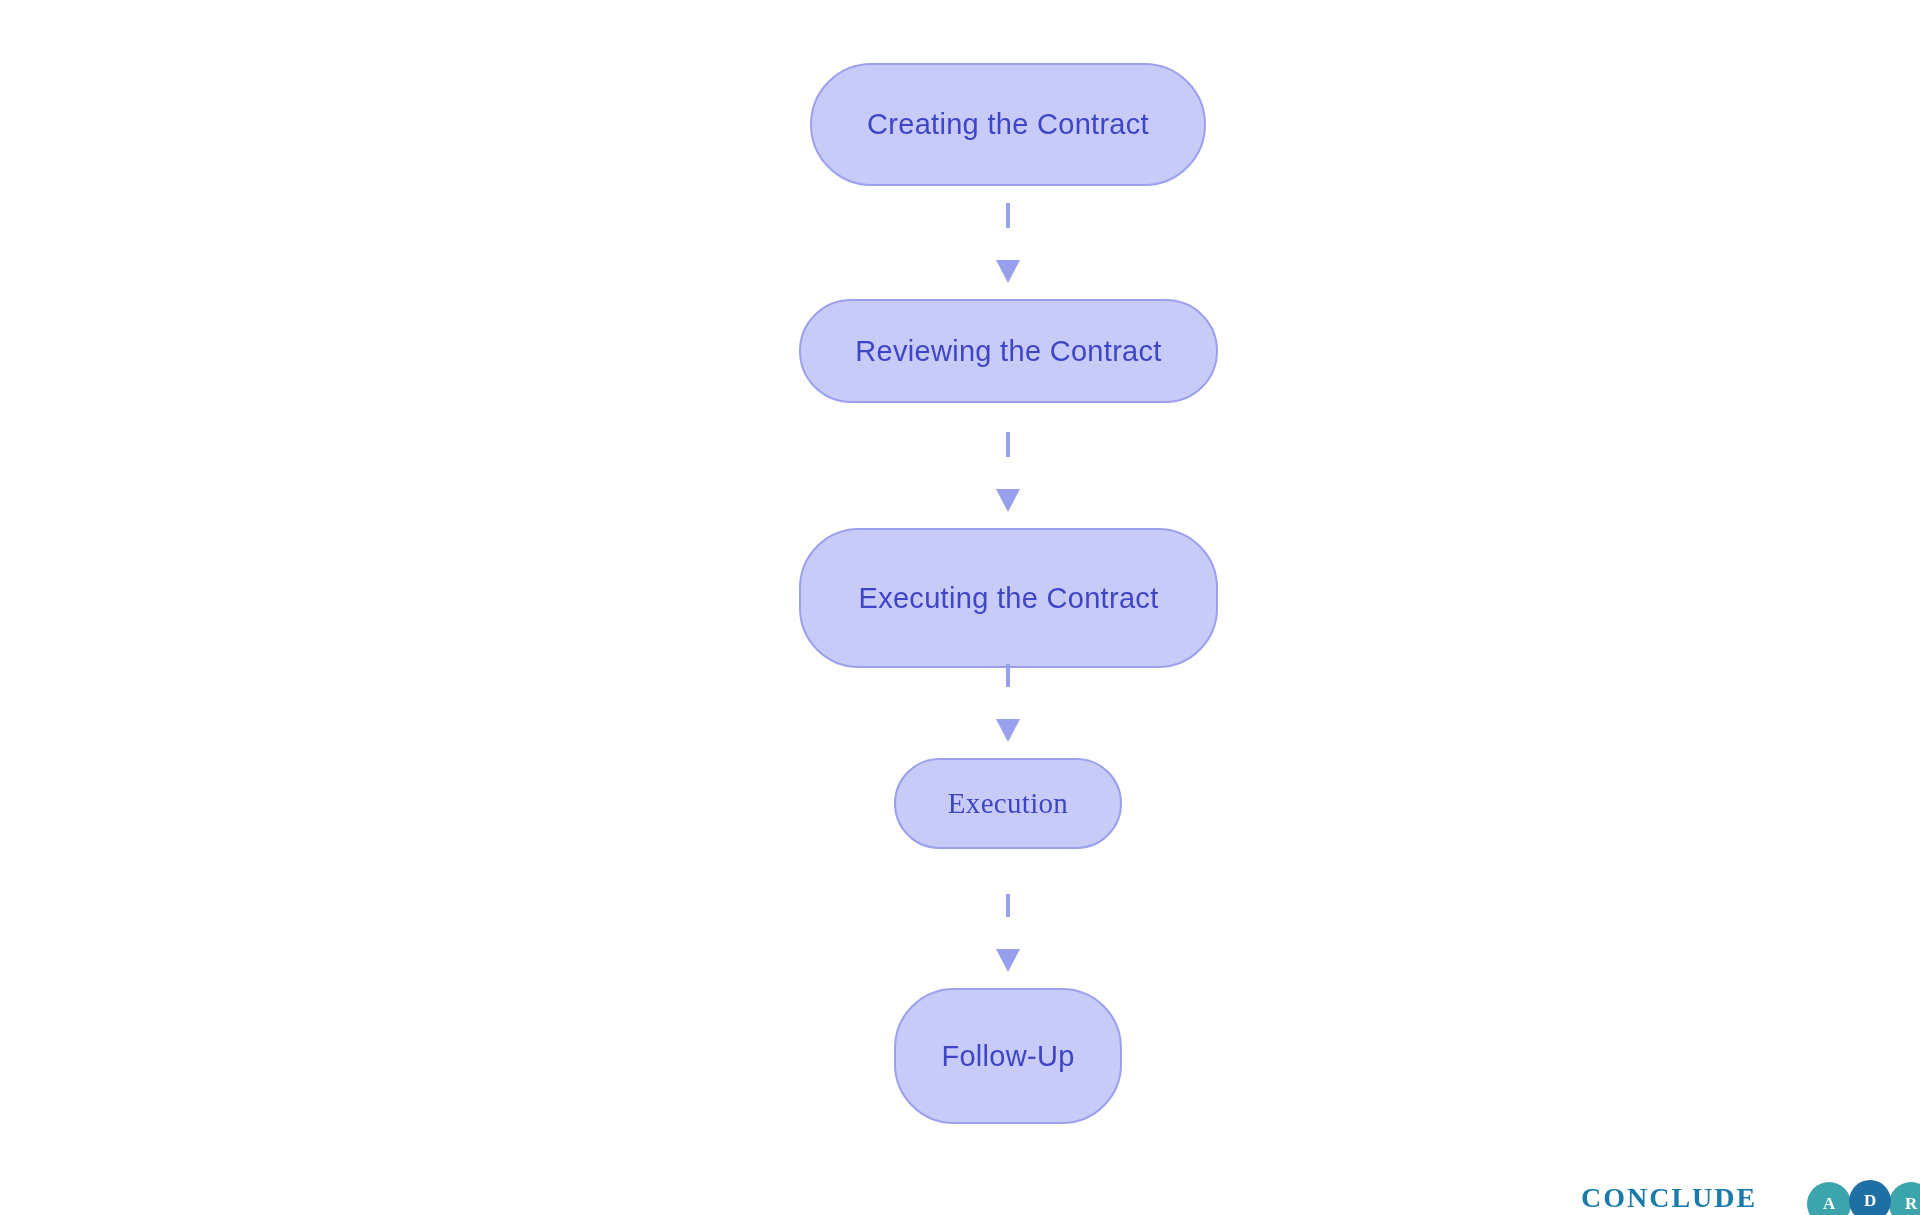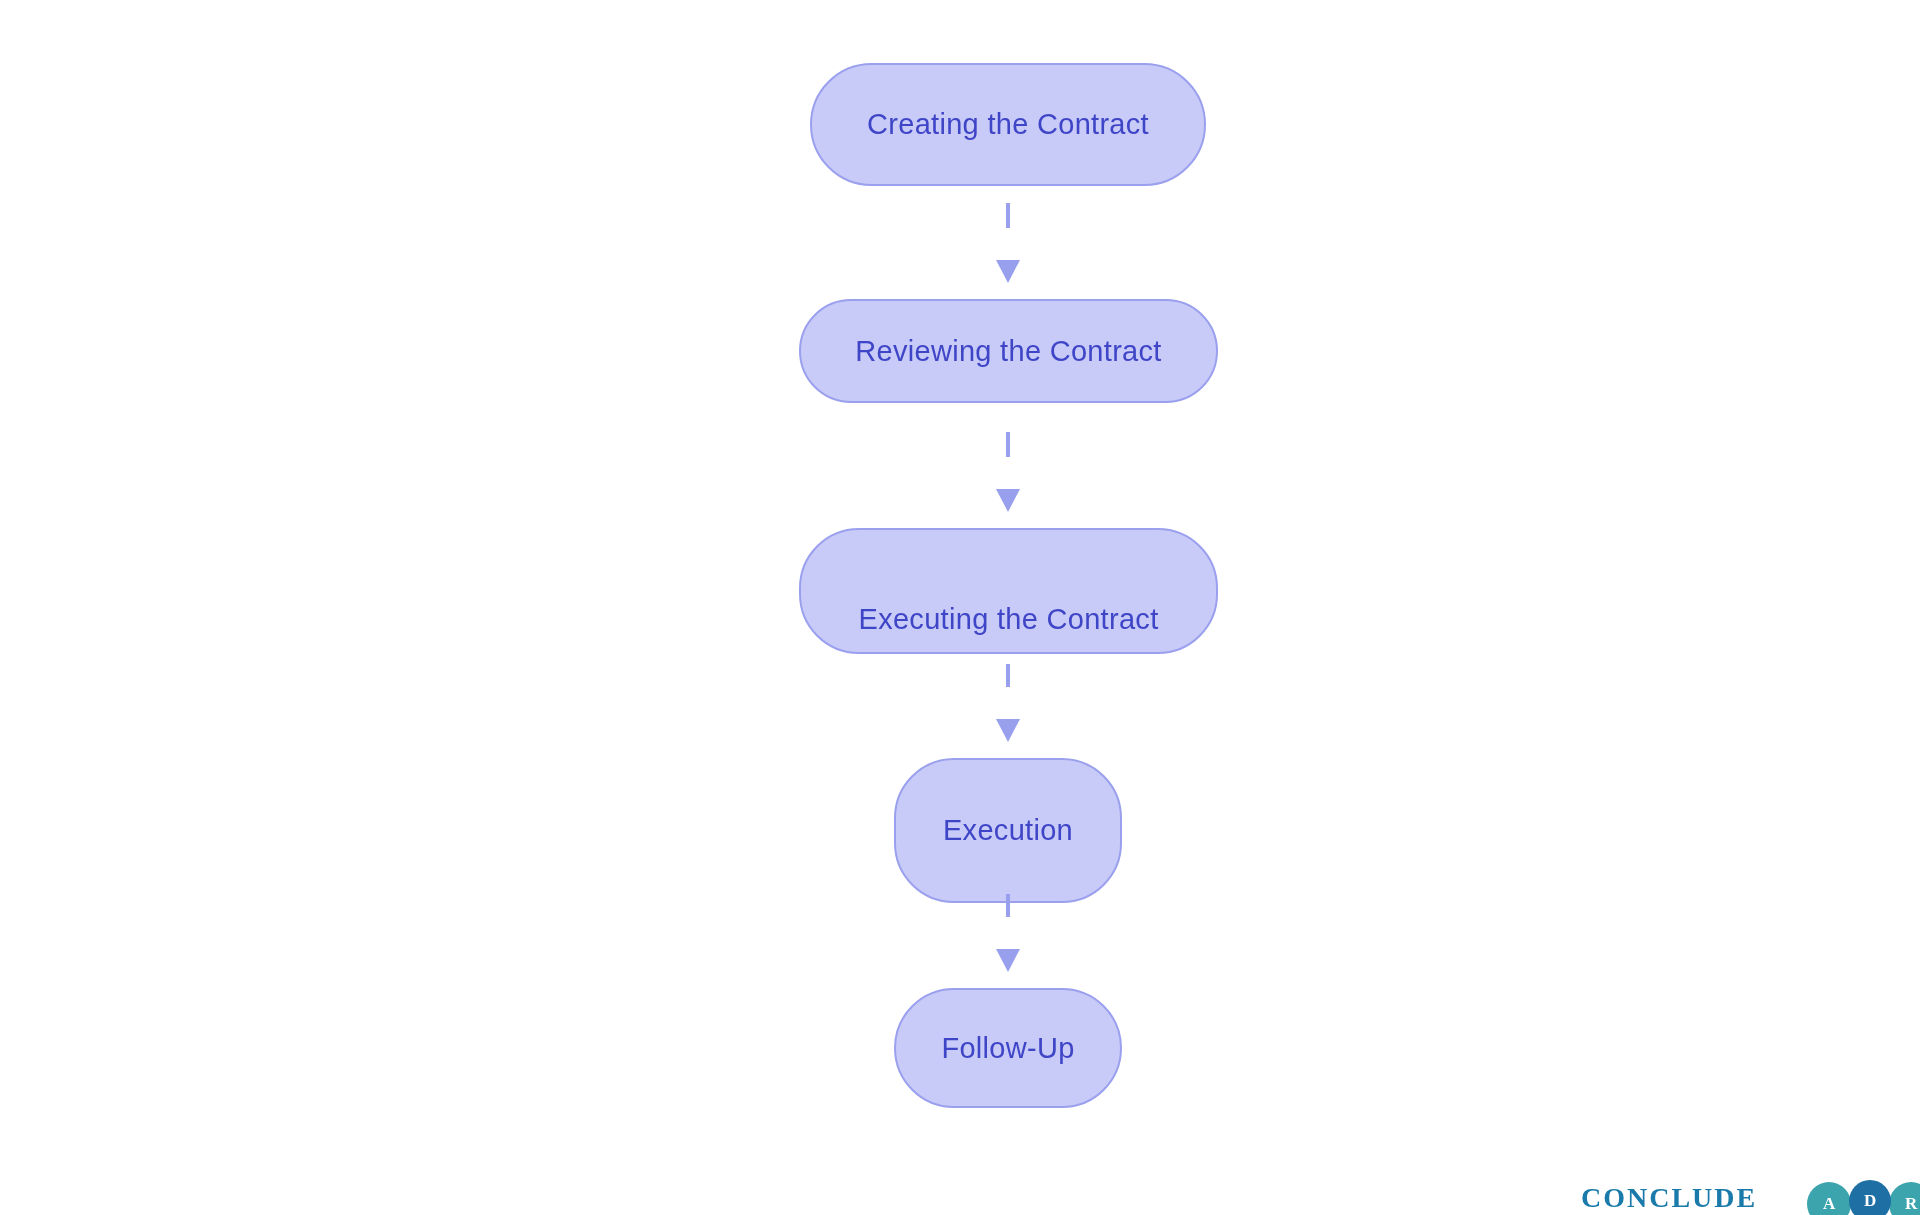--- a/index.html
+++ b/index.html
@@ -20,23 +20,23 @@
     background:var(--node-fill);
     border:2px solid var(--node-border);
     border-radius:62px;
     display:flex;align-items:center;justify-content:center;
     color:var(--node-text);
     font-size:29px;
     letter-spacing:0.3px;
   }
   .node1{left:762px;top:15px;width:396px;height:123px;}
   .node2{left:751px;top:251px;width:419px;height:104px;border-radius:58px;}
-  .node3{left:751px;top:480px;width:419px;height:126px;border-radius:60px;align-items:flex-end;}
-  .node4{left:846px;top:710px;width:228px;height:145px;border-radius:60px;}
-  .node5{left:846px;top:940px;width:228px;height:120px;border-radius:60px;}
+  .node3{left:751px;top:480px;width:419px;height:140px;border-radius:60px;}
+  .node4{left:846px;top:710px;width:228px;height:91px;border-radius:60px;font-family:Liberation Serif, serif;}
+  .node5{left:846px;top:940px;width:228px;height:136px;border-radius:60px;}
 
   .arrow{
     position:absolute;left:948px;width:24px;
     display:flex;flex-direction:column;align-items:center;
   }
   .arrow-line{width:4px;flex:1;background:var(--arrow);}
   .arrow-head{
     width:0;height:0;
     border-left:12px solid transparent;
     border-right:12px solid transparent;

